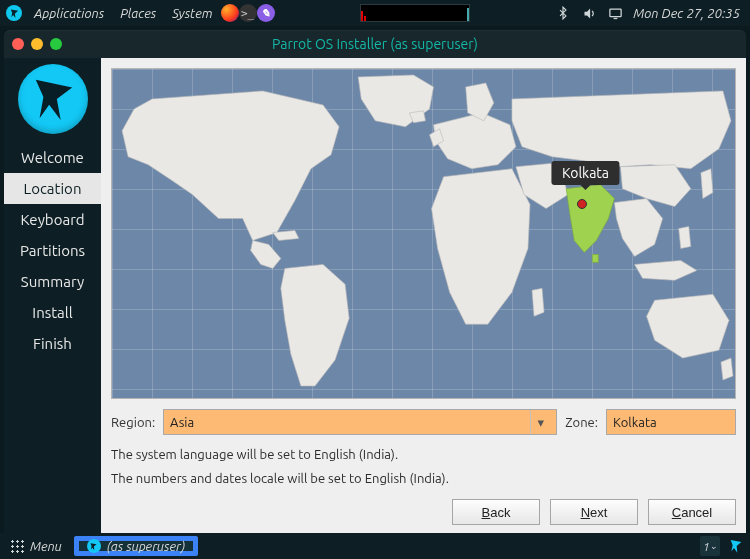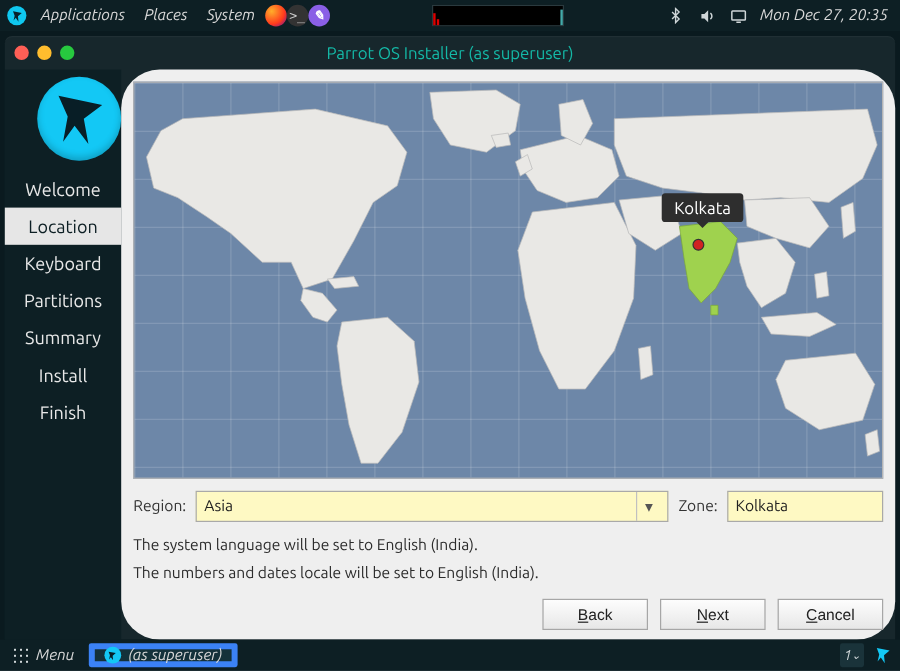--- a/index.html
+++ b/index.html
@@ -71,21 +71,21 @@
     position:absolute; left:0; right:0; text-align:center;
     color:#14b8a6; font-size:14px; pointer-events:none;
   }
   .window-body { flex:1; display:flex; }
 
   
   .sidebar {
     width: 97px;
     background: #0d1f24;
     display:flex; flex-direction:column;
-    align-items:flex-end;
+    align-items:center;
     padding-top: 6px;
   }
   .sidebar .logo-big {
     width:70px; height:70px; border-radius:50%;
     background:#13c8f5;
     display:flex; align-items:center; justify-content:center;
     box-shadow: inset 0 -3px 6px rgba(0,0,0,0.2);
     margin-bottom: 8px;
   }
   .sidebar .logo-big svg{ width:46px; height:46px; }
@@ -101,21 +101,20 @@
     color:#0d1f24;
   }
 
   
   .main {
     flex:1;
     background:#efefef;
     color:#333;
     display:flex; flex-direction:column;
     padding: 10px 10px 8px 10px;
-    border-radius: 32px;
   }
   .map-wrap {
     flex:1;
     border:1px solid #b5b5b5;
     background:#6d87a8;
     position:relative;
     overflow:hidden;
   }
   .map-wrap .grid {
     position:absolute; inset:0;
@@ -146,21 +145,21 @@
     transform:translateX(-50%);
   }
 
   .form-row {
     display:flex; align-items:center; gap:8px;
     margin-top:10px;
   }
   .form-row label{ color:#333; font-size:13px;}
   .form-row .select {
     flex:1; height:26px;
-    background:#fef9c3; border:1px solid #a9a9a9;
+    background:#fdba74; border:1px solid #a9a9a9;
     display:flex; align-items:center;
     padding:0 6px;
     position:relative;
     font-size:13px; color:#222;
   }
   .form-row .select .chev{
     margin-left:auto;
     border-left:1px solid #c0c0c0;
     width:20px; height:100%;
     display:flex; align-items:center; justify-content:center;

